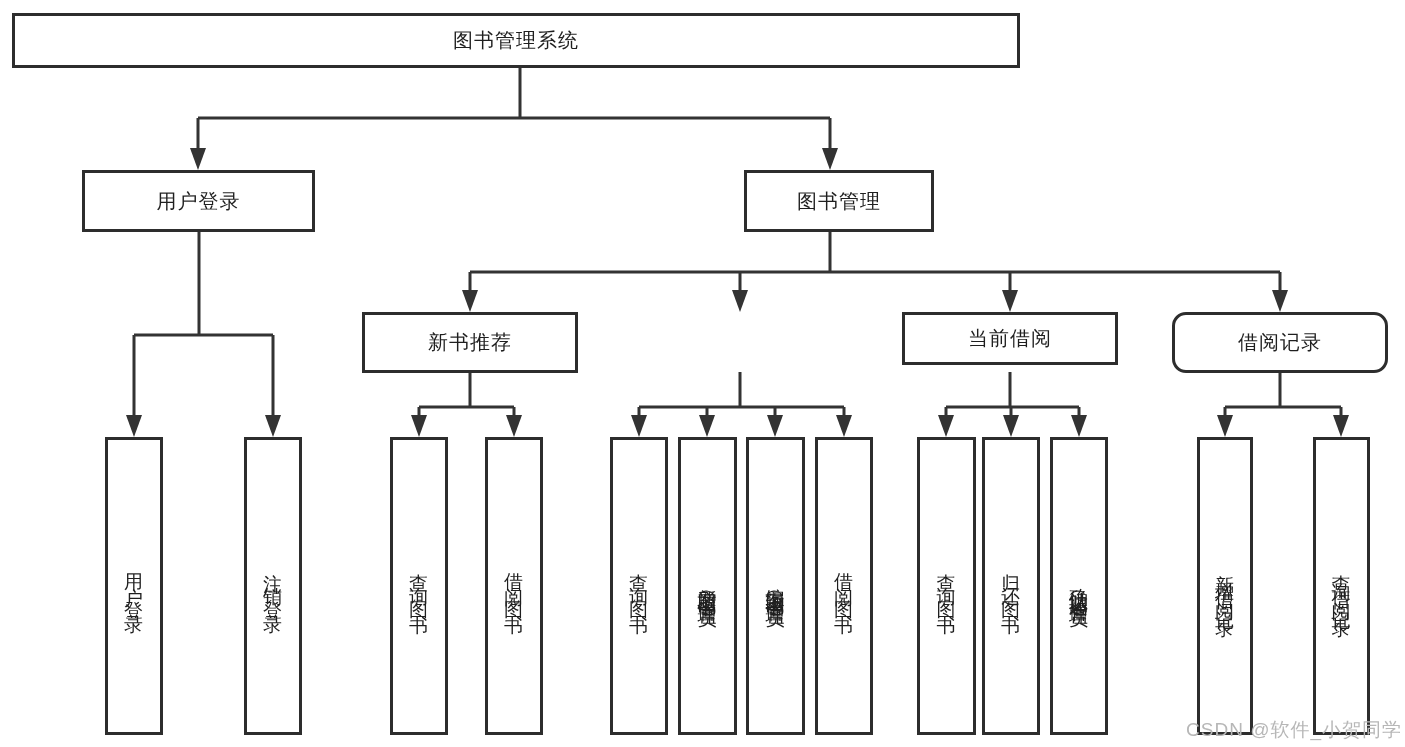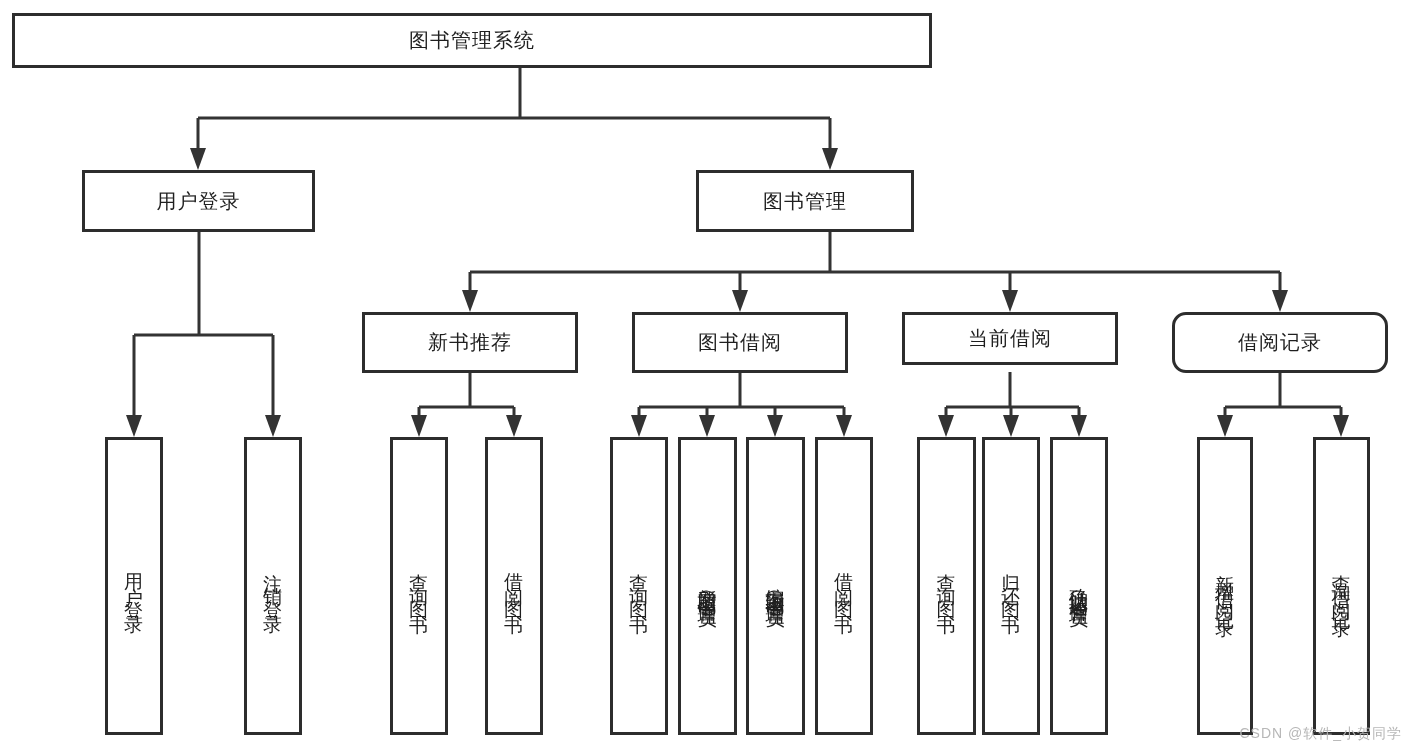--- a/index.html
+++ b/index.html
@@ -45,21 +45,21 @@
     letter-spacing: 14px;
     white-space: nowrap;
     line-height: 1;
   }
   .vert.mid .lbl { letter-spacing: 9px; }
   .vert.long .lbl { letter-spacing: 3px; }
   .watermark {
     position: absolute;
     right: 3px;
     bottom: 4px;
-    font-size: 14px;
+    font-size: 19px;
     color: #b7b7b7;
     letter-spacing: 1px;
     z-index: 6;
     white-space: nowrap;
   }
 </style>
 </head>
 <body>
 
 <div class="stage">
@@ -97,36 +97,33 @@
       <polygon points="775,437 767,415 783,415"></polygon>
       <polygon points="844,437 836,415 852,415"></polygon>
       <polygon points="946,437 938,415 954,415"></polygon>
       <polygon points="1011,437 1003,415 1019,415"></polygon>
       <polygon points="1079,437 1071,415 1087,415"></polygon>
       <polygon points="1225,437 1217,415 1233,415"></polygon>
       <polygon points="1341,437 1333,415 1349,415"></polygon>
     </g>
   </svg>
 
-  <div class="box" style="left:12px; top:13px; width:920px; height:55px;">
+  <div class="box" style="left:12px; top:13px; width:1008px; height:55px;">
     <span class="lbl">图书管理系统</span>
   </div>
 
   <div class="box" style="left:82px; top:170px; width:233px; height:62px;">
     <span class="lbl">用户登录</span>
   </div>
-  <div class="box" style="left:696px; top:170px; width:218px; height:62px;align-items:center;">
+  <div class="box" style="left:744px; top:170px; width:190px; height:62px;align-items:center;">
     <span class="lbl">图书管理</span>
   </div>
 
   <div class="box" style="left:362px; top:312px; width:216px; height:61px;">
     <span class="lbl">新书推荐</span>
-  </div>
-  <div class="box" style="left:632px; top:312px; width:216px; height:61px;">
-    <span class="lbl">图书借阅</span>
   </div>
   <div class="box" style="left:902px; top:312px; width:216px; height:53px;">
     <span class="lbl">当前借阅</span>
   </div>
   <div class="box" style="left:1172px; top:312px; width:216px; height:61px;border-radius:14px;">
     <span class="lbl">借阅记录</span>
   </div>
 
   <div class="box vert" style="left:105px; top:437px; width:58px; height:298px;">
     <span class="lbl">用户登录</span>

